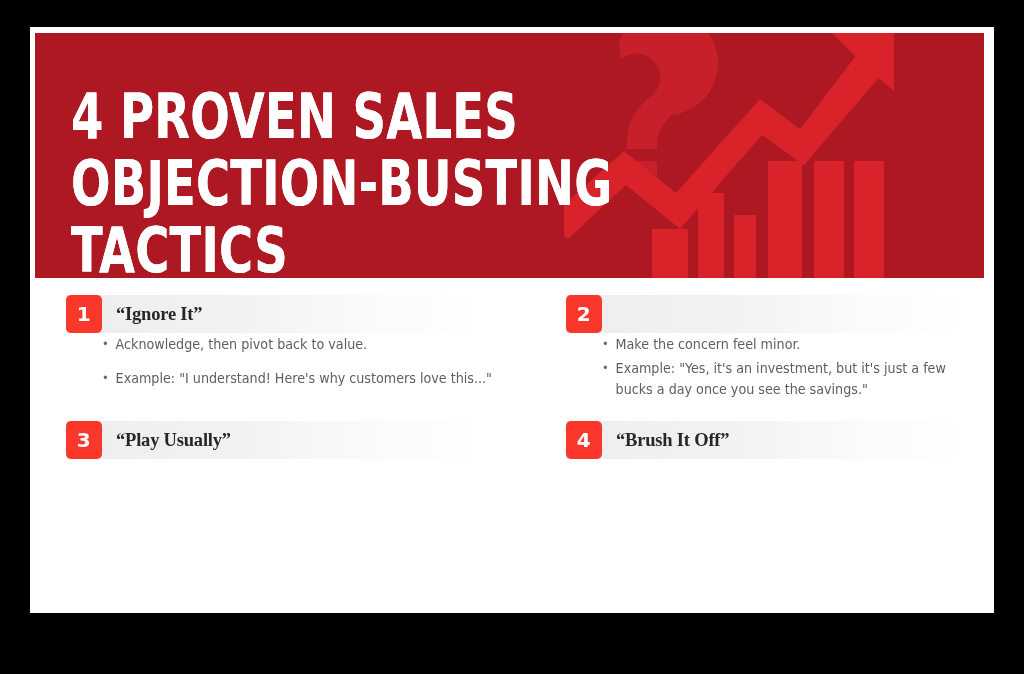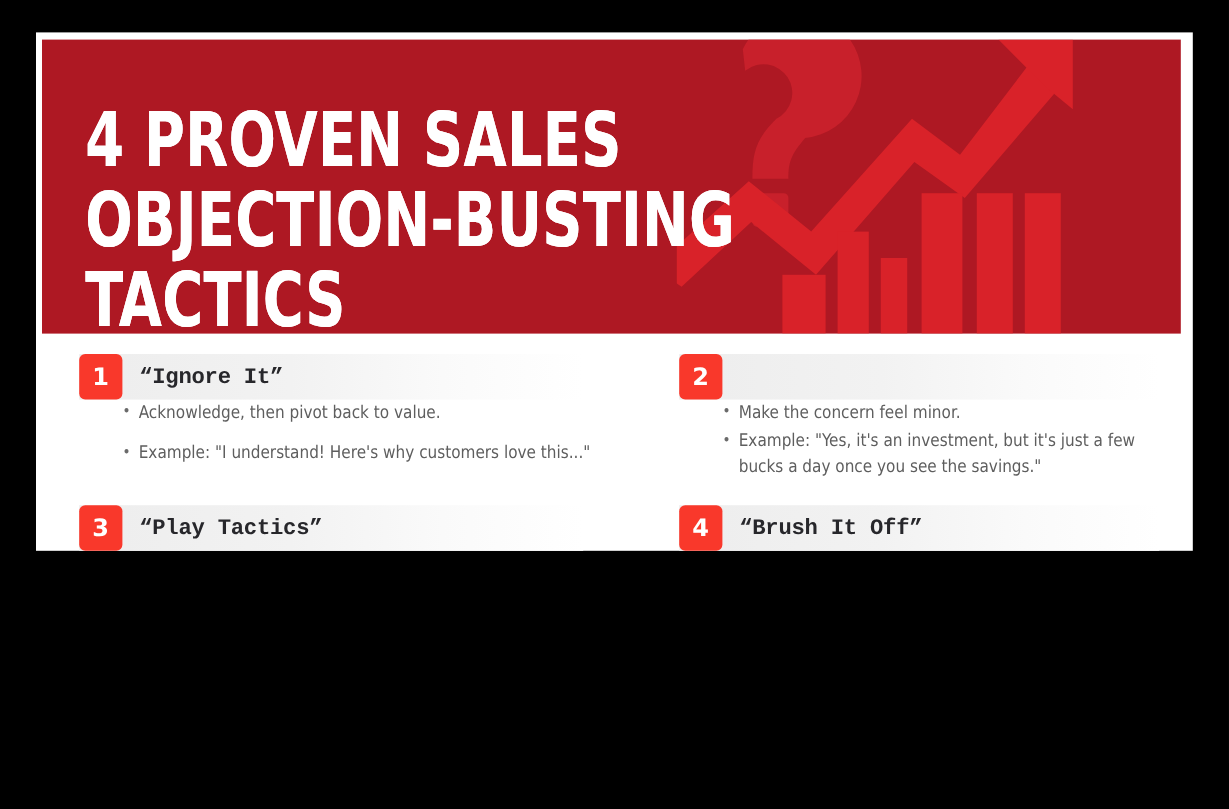--- a/index.html
+++ b/index.html
@@ -18,21 +18,21 @@
     height: 674px;
     background: #000000;
   }
 
   
   #page-card {
     position: absolute;
     left: 30px;
     top: 27px;
     width: 964px;
-    height: 432px;
+    height: 586px;
     background: #ffffff;
   }
 
   
   #header-banner {
     position: absolute;
     left: 5px;
     top: 6px;
     width: 949px;
     height: 245px;
@@ -110,21 +110,21 @@
     align-items: center;
     justify-content: center;
     letter-spacing: 0.5px;
   }
 
   .tactic-title {
     display: flex;
     align-items: center;
     padding-left: 14px;
     color: #27272B;
-    font-family: Liberation Mono, monospace;
+    font-family: Liberation Serif, serif;
     font-weight: 700;
     font-size: 18.5px;
     letter-spacing: -0.2px;
     white-space: nowrap;
   }
 
   .tactic-bullets {
     list-style: none;
     margin-top: 0;
     padding-left: 36px;
@@ -209,21 +209,21 @@
         </div>
         <ul class="tactic-bullets">
           <li>Make the concern feel minor.</li>
           <li>Example: "Yes, it's an investment, but it's just a few bucks a day once you see the savings."</li>
         </ul>
       </div>
 
       <div class="tactic-item" data-col="left" data-spacing="tight">
         <div class="tactic-head">
           <div class="tactic-badge">3</div>
-          <div class="tactic-title">“Play Tactics”</div>
+          <div class="tactic-title">“Play Usually”</div>
         </div>
       </div>
 
       <div class="tactic-item" data-col="right" data-spacing="tight">
         <div class="tactic-head">
           <div class="tactic-badge">4</div>
           <div class="tactic-title">“Brush It Off”</div>
         </div>
       </div>
 

